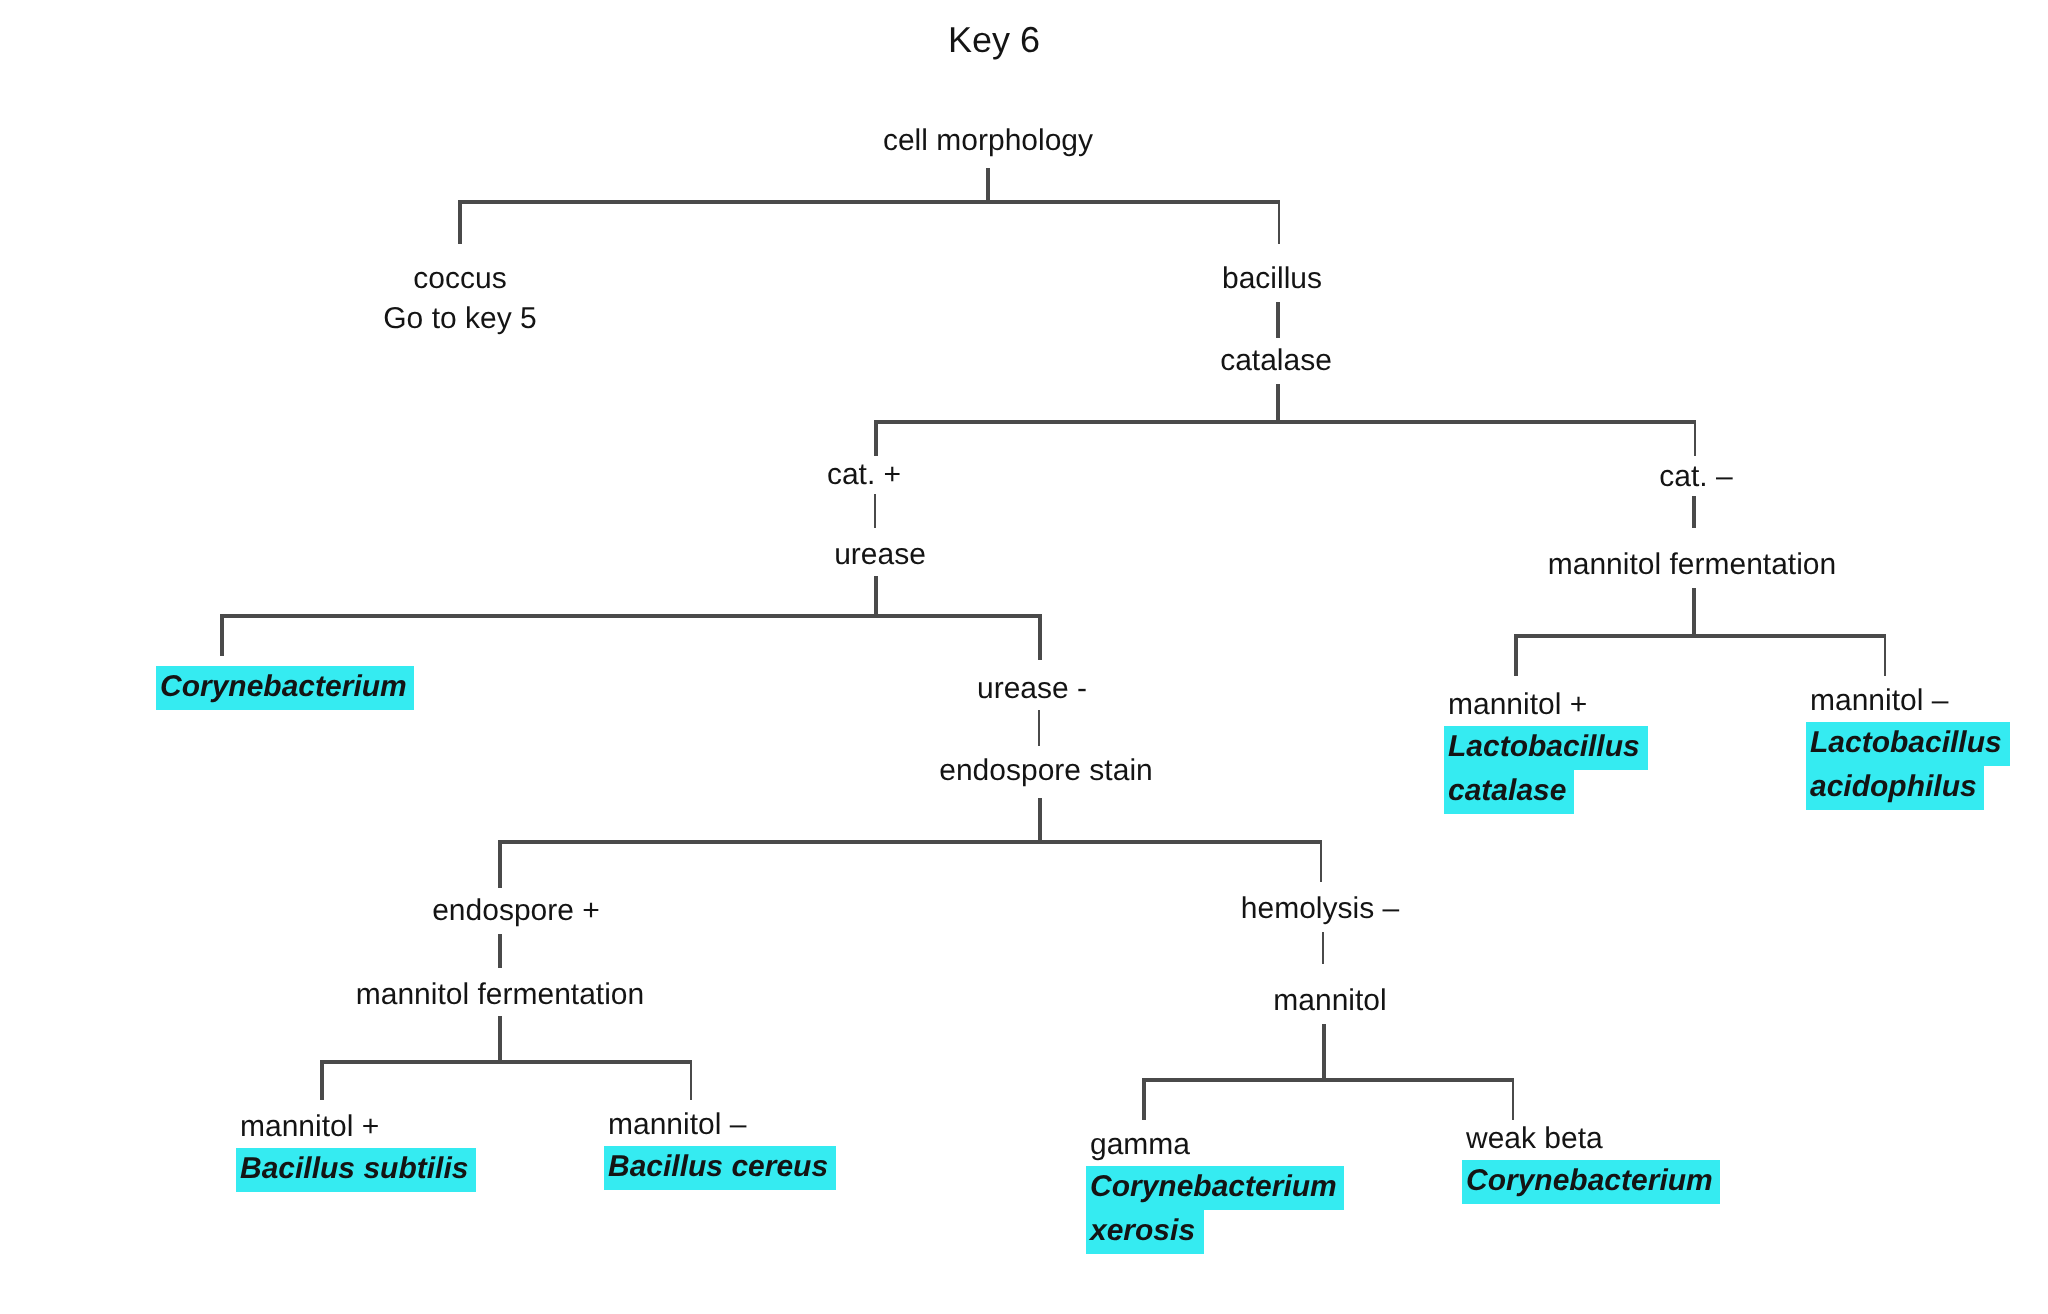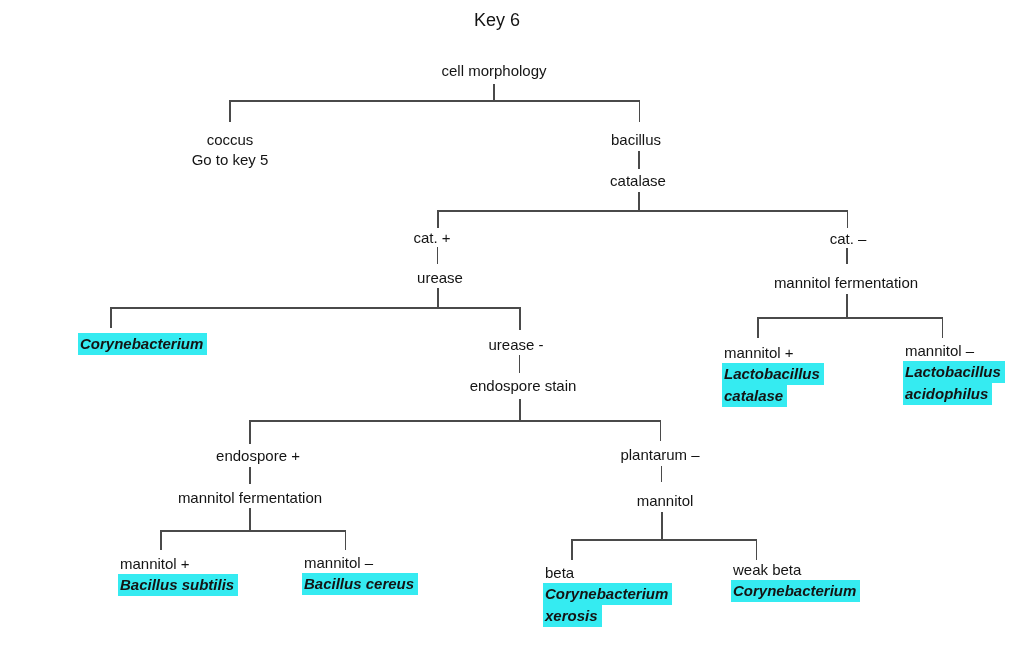--- a/index.html
+++ b/index.html
@@ -104,21 +104,21 @@
 
   <div class="vline" style="left:519px;top:399px;height:21px"></div>
   <div class="hline" style="left:249px;top:420px;width:411px"></div>
   <div class="vline" style="left:249px;top:420px;height:24px"></div>
   <div class="vline" style="left:659.5px;top:420px;height:21px"></div>
 
   <div class="lbl center" style="left:258px;top:447px">endospore +</div>
   <div class="vline" style="left:249px;top:467px;height:17px"></div>
   <div class="lbl center" style="left:250px;top:489px">mannitol fermentation</div>
 
-  <div class="lbl center" style="left:660px;top:446px">plantarum –</div>
+  <div class="lbl center" style="left:660px;top:446px">hemolysis –</div>
   <div class="vline" style="left:660.5px;top:466px;height:16px"></div>
   <div class="lbl center" style="left:665px;top:492px">mannitol</div>
 
   <div class="vline" style="left:249px;top:508px;height:22px"></div>
   <div class="hline" style="left:160px;top:530px;width:186px"></div>
   <div class="vline" style="left:160px;top:530px;height:20px"></div>
   <div class="vline" style="left:344.5px;top:530px;height:20px"></div>
 
   <div class="result" style="left:120px;top:553px">
     <span class="head">mannitol +</span>
@@ -129,21 +129,21 @@
     <span class="head">mannitol –</span>
     <span class="sp"><span class="hl">Bacillus cereus</span></span>
   </div>
 
   <div class="vline" style="left:661px;top:512px;height:27px"></div>
   <div class="hline" style="left:571px;top:539px;width:186px"></div>
   <div class="vline" style="left:571px;top:539px;height:21px"></div>
   <div class="vline" style="left:755.5px;top:539px;height:21px"></div>
 
   <div class="result" style="left:545px;top:562px">
-    <span class="head">beta</span>
+    <span class="head">gamma</span>
     <span class="sp"><span class="hl">Corynebacterium</span></span>
     <span class="sp"><span class="hl">xerosis</span></span>
   </div>
 
   <div class="result" style="left:733px;top:559px">
     <span class="head">weak beta</span>
     <span class="sp"><span class="hl">Corynebacterium</span></span>
   </div>
 
 </div>

